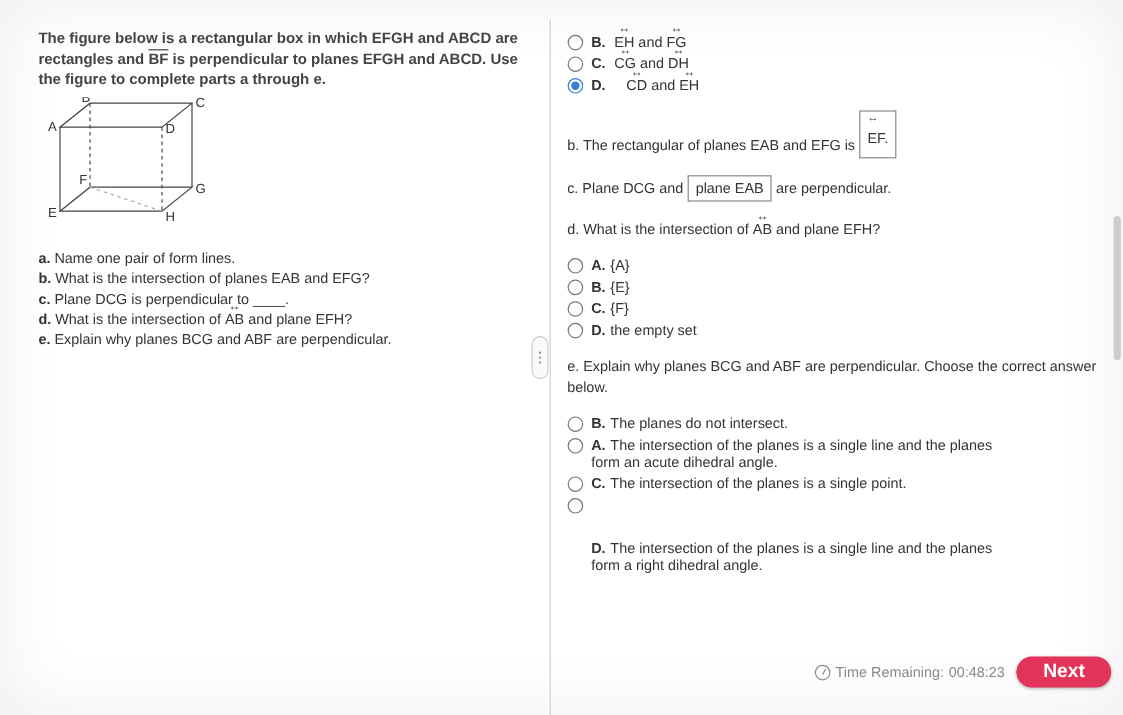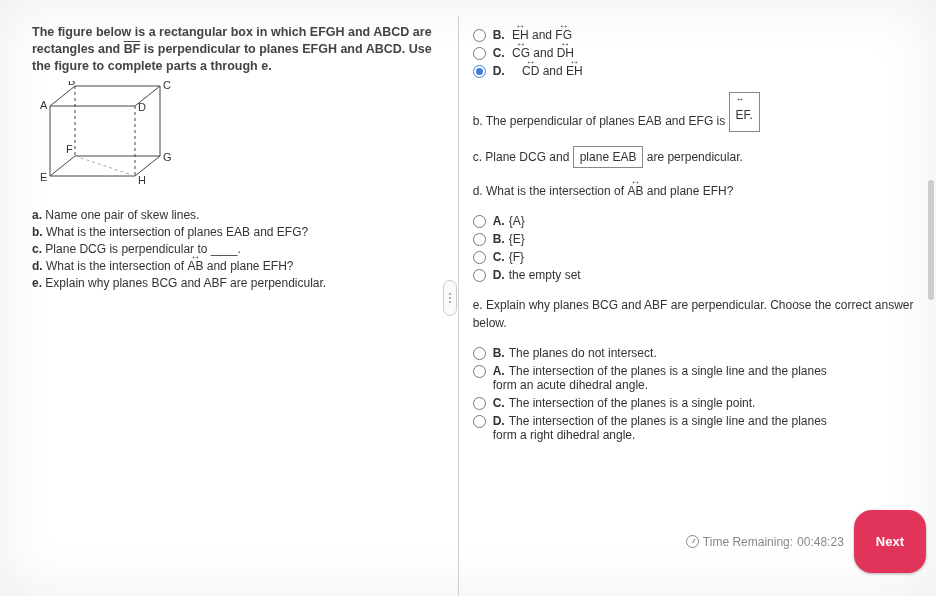--- a/index.html
+++ b/index.html
@@ -58,21 +58,21 @@
     position: absolute; bottom: 23px; right: 10px;
     display: flex; align-items: center; gap: 10px;
   }
   .timer { color: #888; font-size: 12px; display:flex; align-items:center; gap:4px;}
   .timer-icon {
     width:13px; height:13px; border:1.3px solid #888; border-radius:50%; position:relative; display:inline-block;
   }
   .timer-icon::after{ content:""; position:absolute; width:1px; height:5px; background:#888; left:5px; top:2px; transform-origin:bottom; transform:rotate(30deg);}
   .next-btn {
     background: #e2335a; color:#fff; border:none; border-radius: 18px;
-    padding: 24px 22px; font-size: 13px; font-weight:600;
+    padding: 4px 22px; font-size: 16px; font-weight:600;
     box-shadow: 0 1px 3px rgba(0,0,0,.3);
   }
   .divider-handle{
     position:absolute; left:calc(48% - 6px); top:50%; transform:translateY(-50%);
     width:14px; height:36px; border:1px solid #ccc; border-radius:7px; background:#fafafa;
     display:flex; flex-direction:column; align-items:center; justify-content:center; gap:2px;
   }
   .divider-handle span{ width:2px;height:2px;background:#999;border-radius:50%;}
   .right-scroll{
     position:absolute; right:2px; top:180px; width:6px; height:120px; background:#ccc; border-radius:3px;
@@ -105,21 +105,21 @@
           <text x="98" y="30">D</text>
           <text x="0" y="100">E</text>
           <text x="26" y="72">F</text>
           <text x="123" y="80">G</text>
           <text x="98" y="103">H</text>
         </g>
       </svg>
     </div>
 
     <ul class="questions">
-      <li><span class="lbl">a.</span> <span>Name one pair of skew lines.</span></li>
+      <li><span class="lbl">a.</span> <span>Name one pair of form lines.</span></li>
       <li><span class="lbl">b.</span> <span>What is the intersection of planes EAB and EFG?</span></li>
       <li><span class="lbl">c.</span> <span>Plane DCG is perpendicular to ____.</span></li>
       <li><span class="lbl">d.</span> <span>What is the intersection of </span><span class="arrowtop" style="display:inline-block;">AB</span><span> and plane EFH?</span></li>
       <li><span class="lbl">e.</span> <span>Explain why planes BCG and ABF are perpendicular.</span></li>
     </ul>
   </div>
 
   <div class="divider-handle">
       <span></span>
       <span></span>
@@ -141,21 +141,21 @@
       </div>
     </div>
     <div class="opt-row">
       <div class="radio selected"></div>
       <div><span class="opt-letter">D.</span>
         <span class="arrowtop" style="display:inline-block;margin-left:10px;">CD</span><span> and </span><span class="arrowtop" style="display:inline-block;">EH</span>
       </div>
     </div>
 
     <div class="subq">
-      <span>b. The perpendicular of planes EAB and EFG is </span><span class="boxed"><span style="position:relative;top:-6px;font-size:9px;">↔</span><br style="line-height:0"><span style="position:relative;top:-6px;">EF.</span></span>
+      <span>b. The rectangular of planes EAB and EFG is </span><span class="boxed"><span style="position:relative;top:-6px;font-size:9px;">↔</span><br style="line-height:0"><span style="position:relative;top:-6px;">EF.</span></span>
     </div>
 
     <div class="subq">
       <span>c. Plane DCG and </span><span class="boxed">plane EAB</span><span> are perpendicular.</span>
     </div>
 
     <div class="subq">
       <span>d. What is the intersection of </span><span class="arrowtop" style="display:inline-block;">AB</span><span> and plane EFH?</span>
     </div>
 
@@ -185,21 +185,21 @@
     <div class="opt-row">
       <div class="radio"></div>
       <div style="max-width:360px;"><span class="opt-letter">A.</span><span>The intersection of the planes is a single line and the planes form an acute dihedral angle.</span></div>
     </div>
     <div class="opt-row">
       <div class="radio"></div>
       <div><span class="opt-letter">C.</span><span>The intersection of the planes is a single point.</span></div>
     </div>
     <div class="opt-row">
       <div class="radio"></div>
-      <div style="max-width:360px;"><span class="opt-letter">D.</span><span>The intersection of the planes is a single line and the planes form a right dihedral angle.</span></div>
+      <div style="max-width:360px;margin-top:36px;"><span class="opt-letter">D.</span><span>The intersection of the planes is a single line and the planes form a right dihedral angle.</span></div>
     </div>
 
   </div>
 
   <div class="right-scroll"></div>
 
   <div class="footer">
     <div class="timer">
       <span class="timer-icon"></span>
       <span>Time Remaining:</span>

